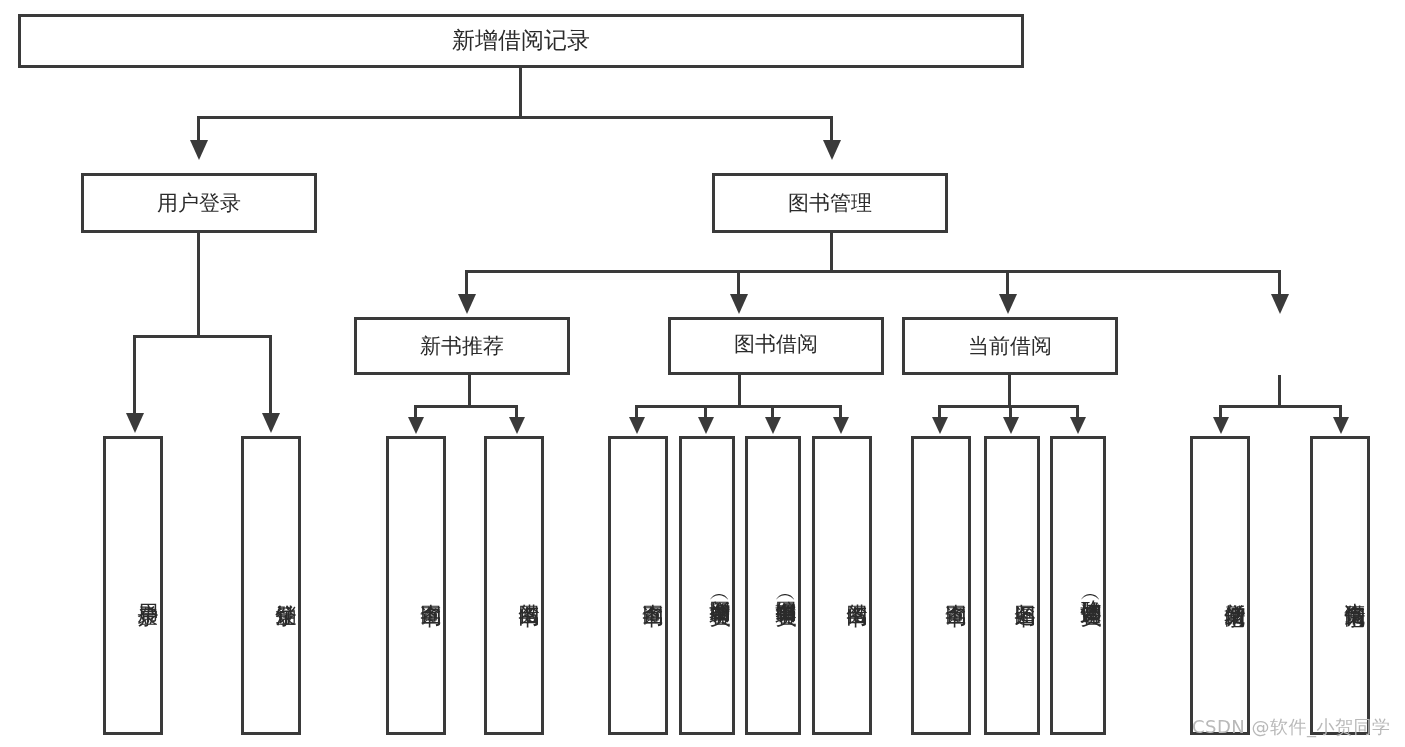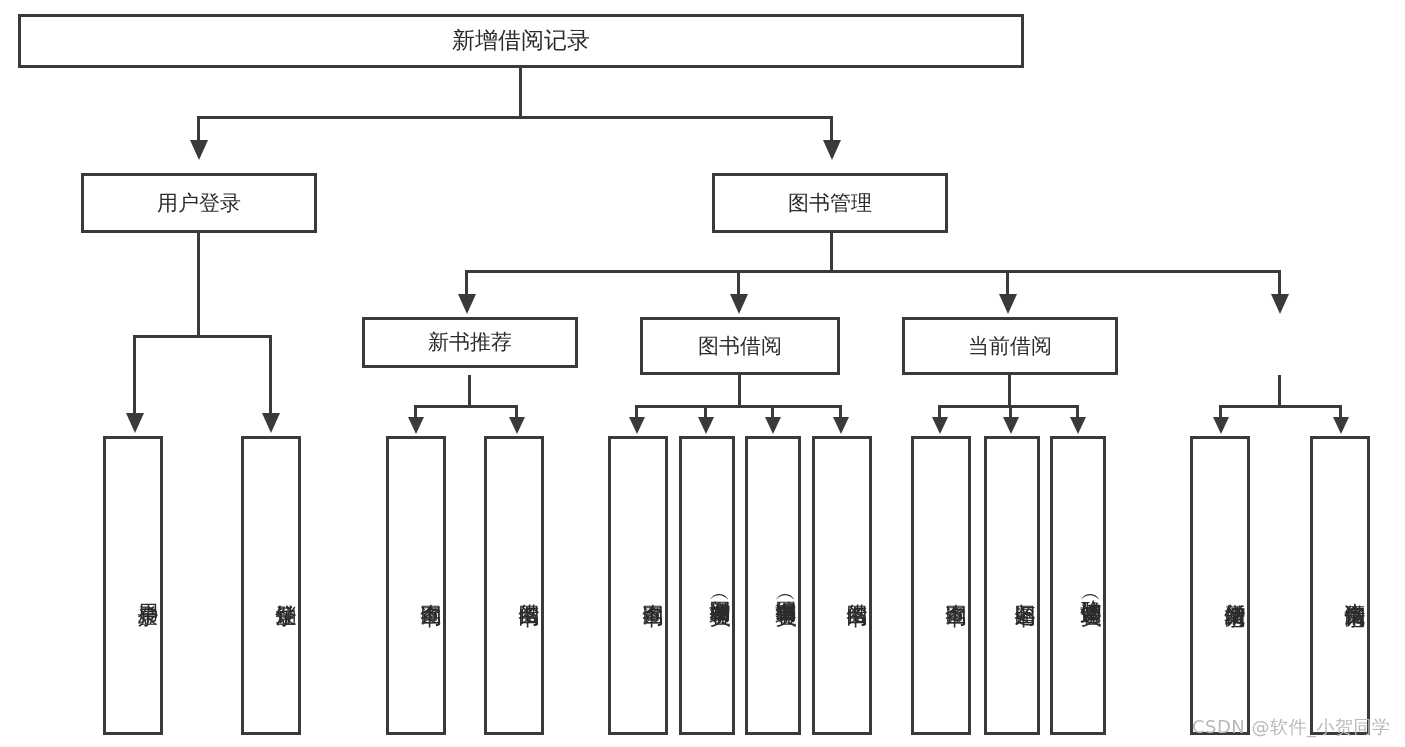--- a/index.html
+++ b/index.html
@@ -121,24 +121,24 @@
   <div class="hline" style="left:465px; top:270px; width:816px;"></div>
   <div class="vline" style="left:465px; top:270px; height:24px;"></div>
   <div class="arrow" style="left:458px; top:294px;"></div>
   <div class="vline" style="left:737px; top:270px; height:24px;"></div>
   <div class="arrow" style="left:730px; top:294px;"></div>
   <div class="vline" style="left:1006px; top:270px; height:24px;"></div>
   <div class="arrow" style="left:999px; top:294px;"></div>
   <div class="vline" style="left:1278px; top:270px; height:24px;"></div>
   <div class="arrow" style="left:1271px; top:294px;"></div>
 
-  <div class="node level3" style="left:362px; top:317px; width:216px; height:51px;text-align:center;">
+  <div class="node level3" style="left:354px; top:317px; width:216px; height:58px;text-align:center;">
     <span>新书推荐</span>
   </div>
-  <div class="node level3" style="left:640px; top:317px; width:200px; height:58px;">
+  <div class="node level3" style="left:668px; top:317px; width:216px; height:58px;font-family:Liberation Mono, monospace;">
     <span>图书借阅</span>
   </div>
   <div class="node level3" style="left:902px; top:317px; width:216px; height:58px;">
     <span>当前借阅</span>
   </div>
 
   <div class="vline" style="left:468px; top:375px; height:30px;"></div>
   <div class="hline" style="left:414px; top:405px; width:104px;"></div>
   <div class="vline" style="left:414px; top:405px; height:12px;"></div>
   <div class="arrow small" style="left:408px; top:417px;"></div>

